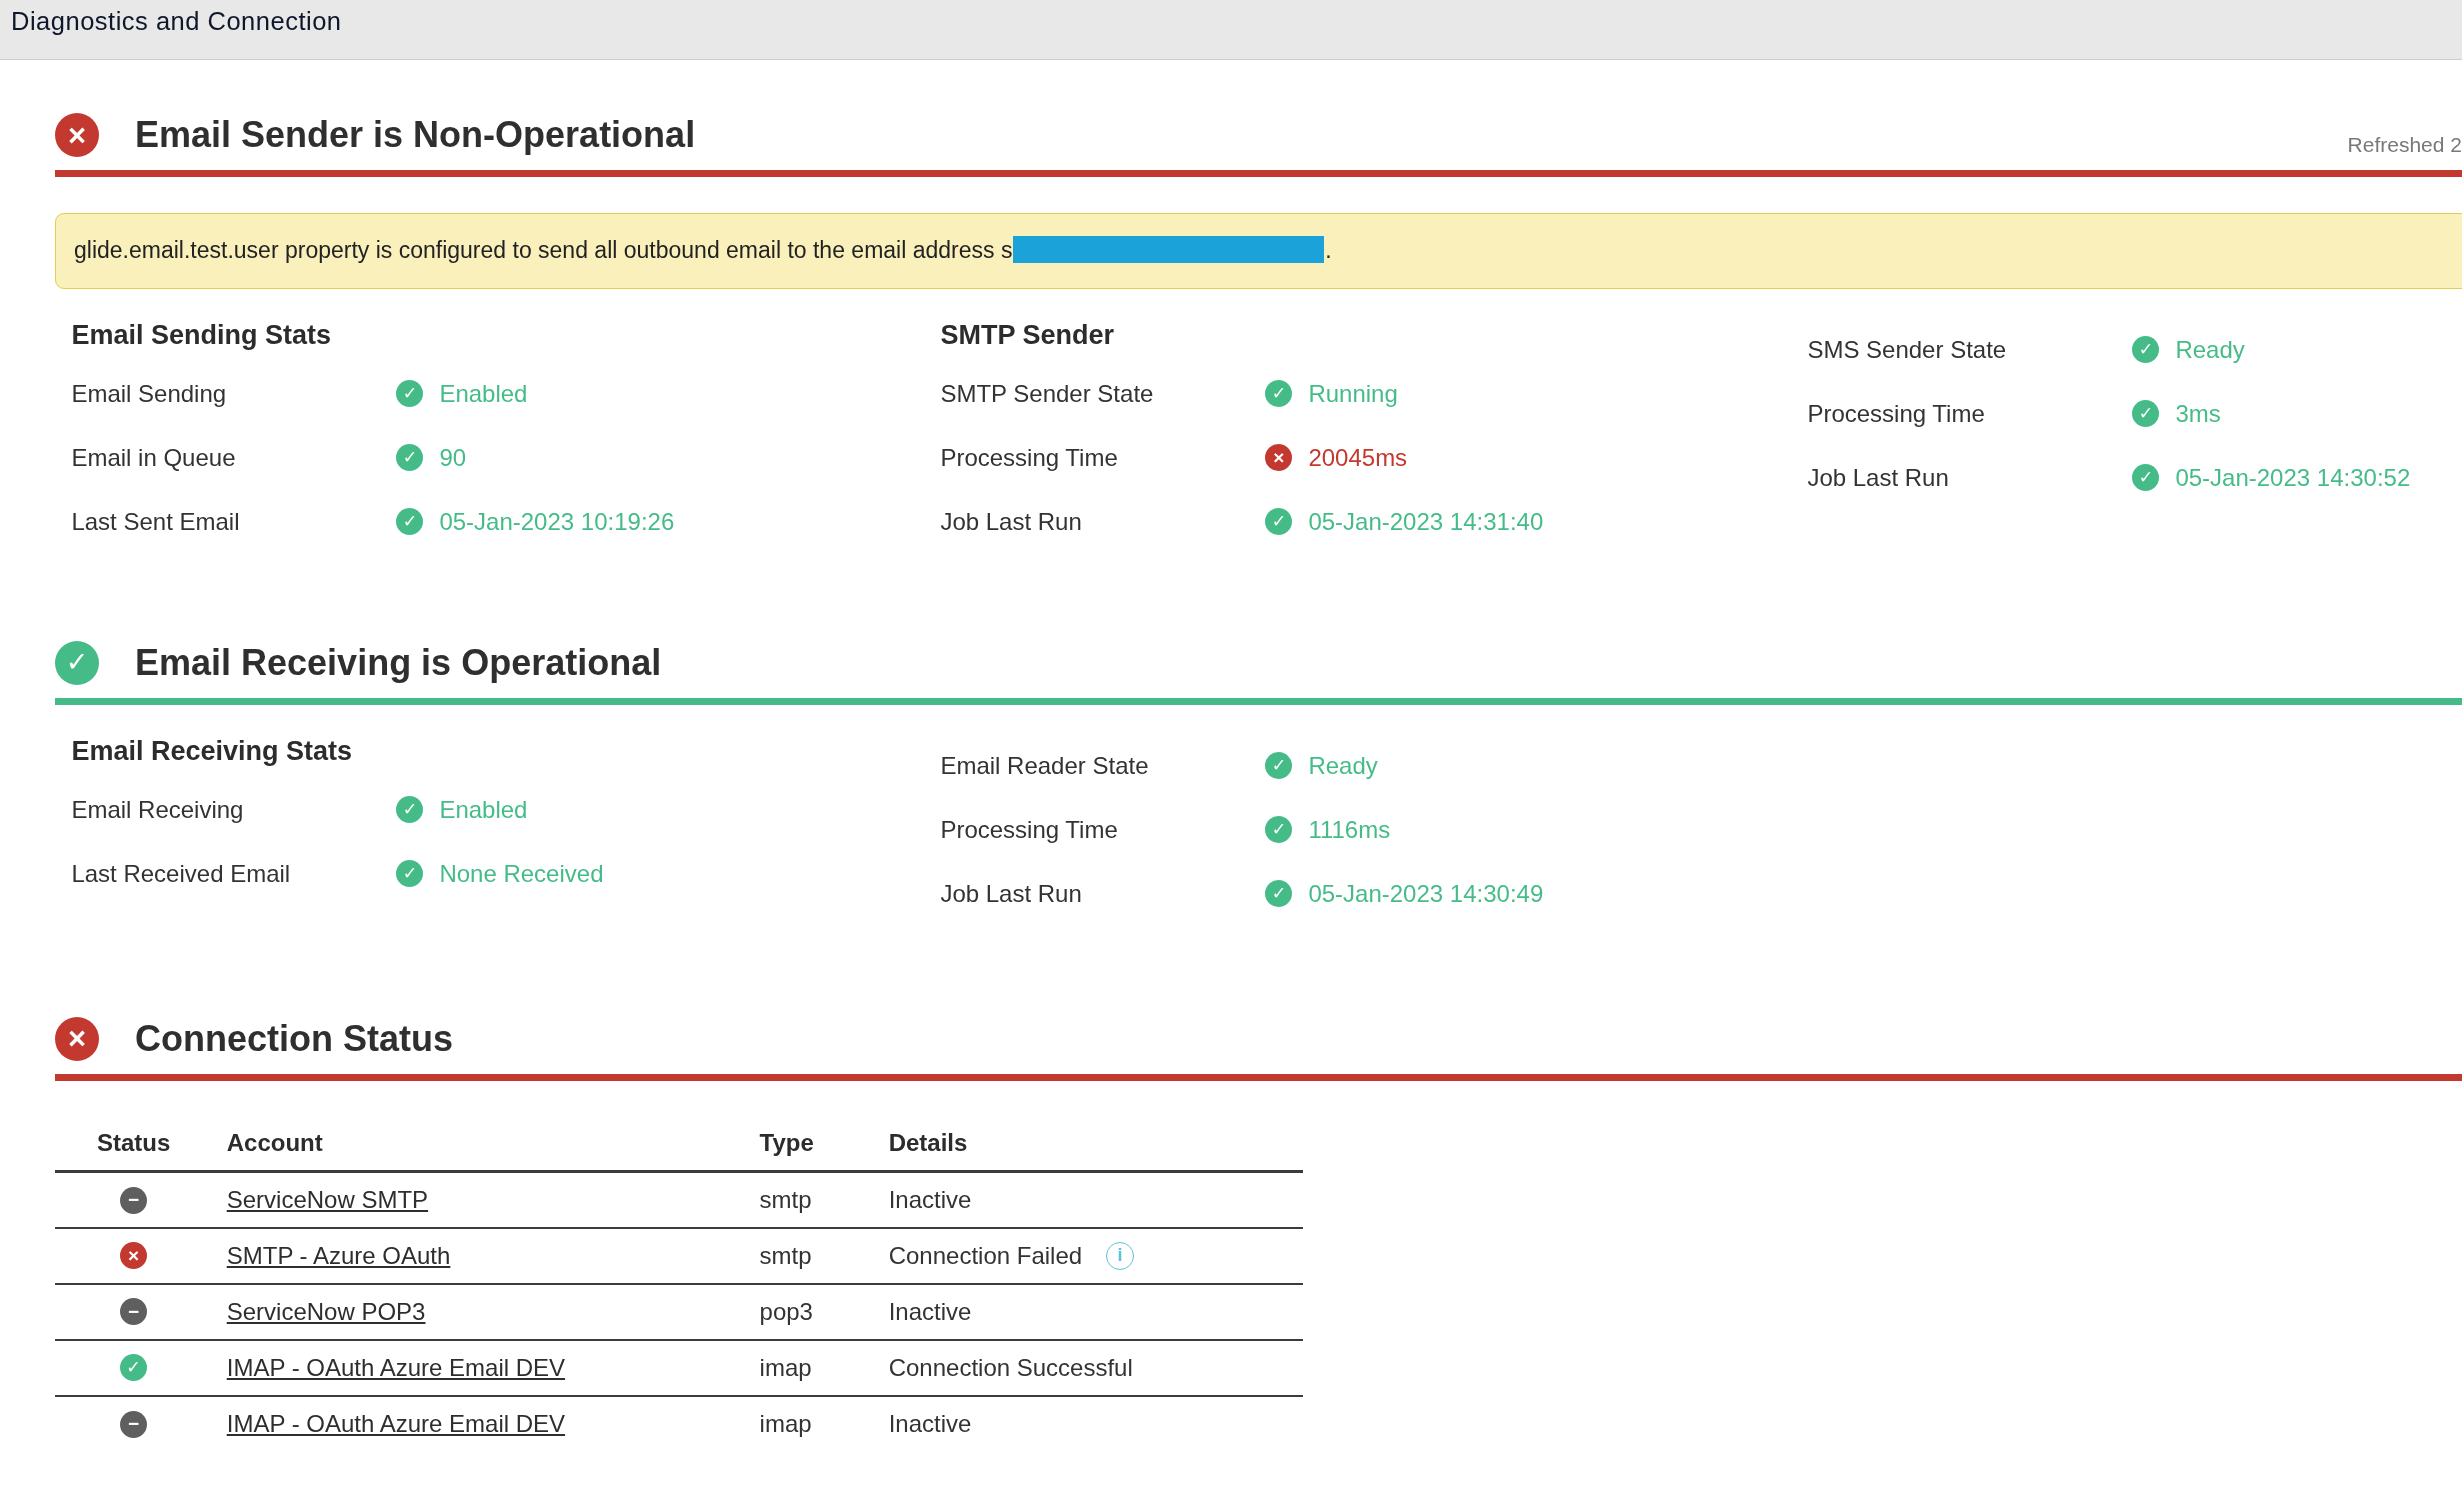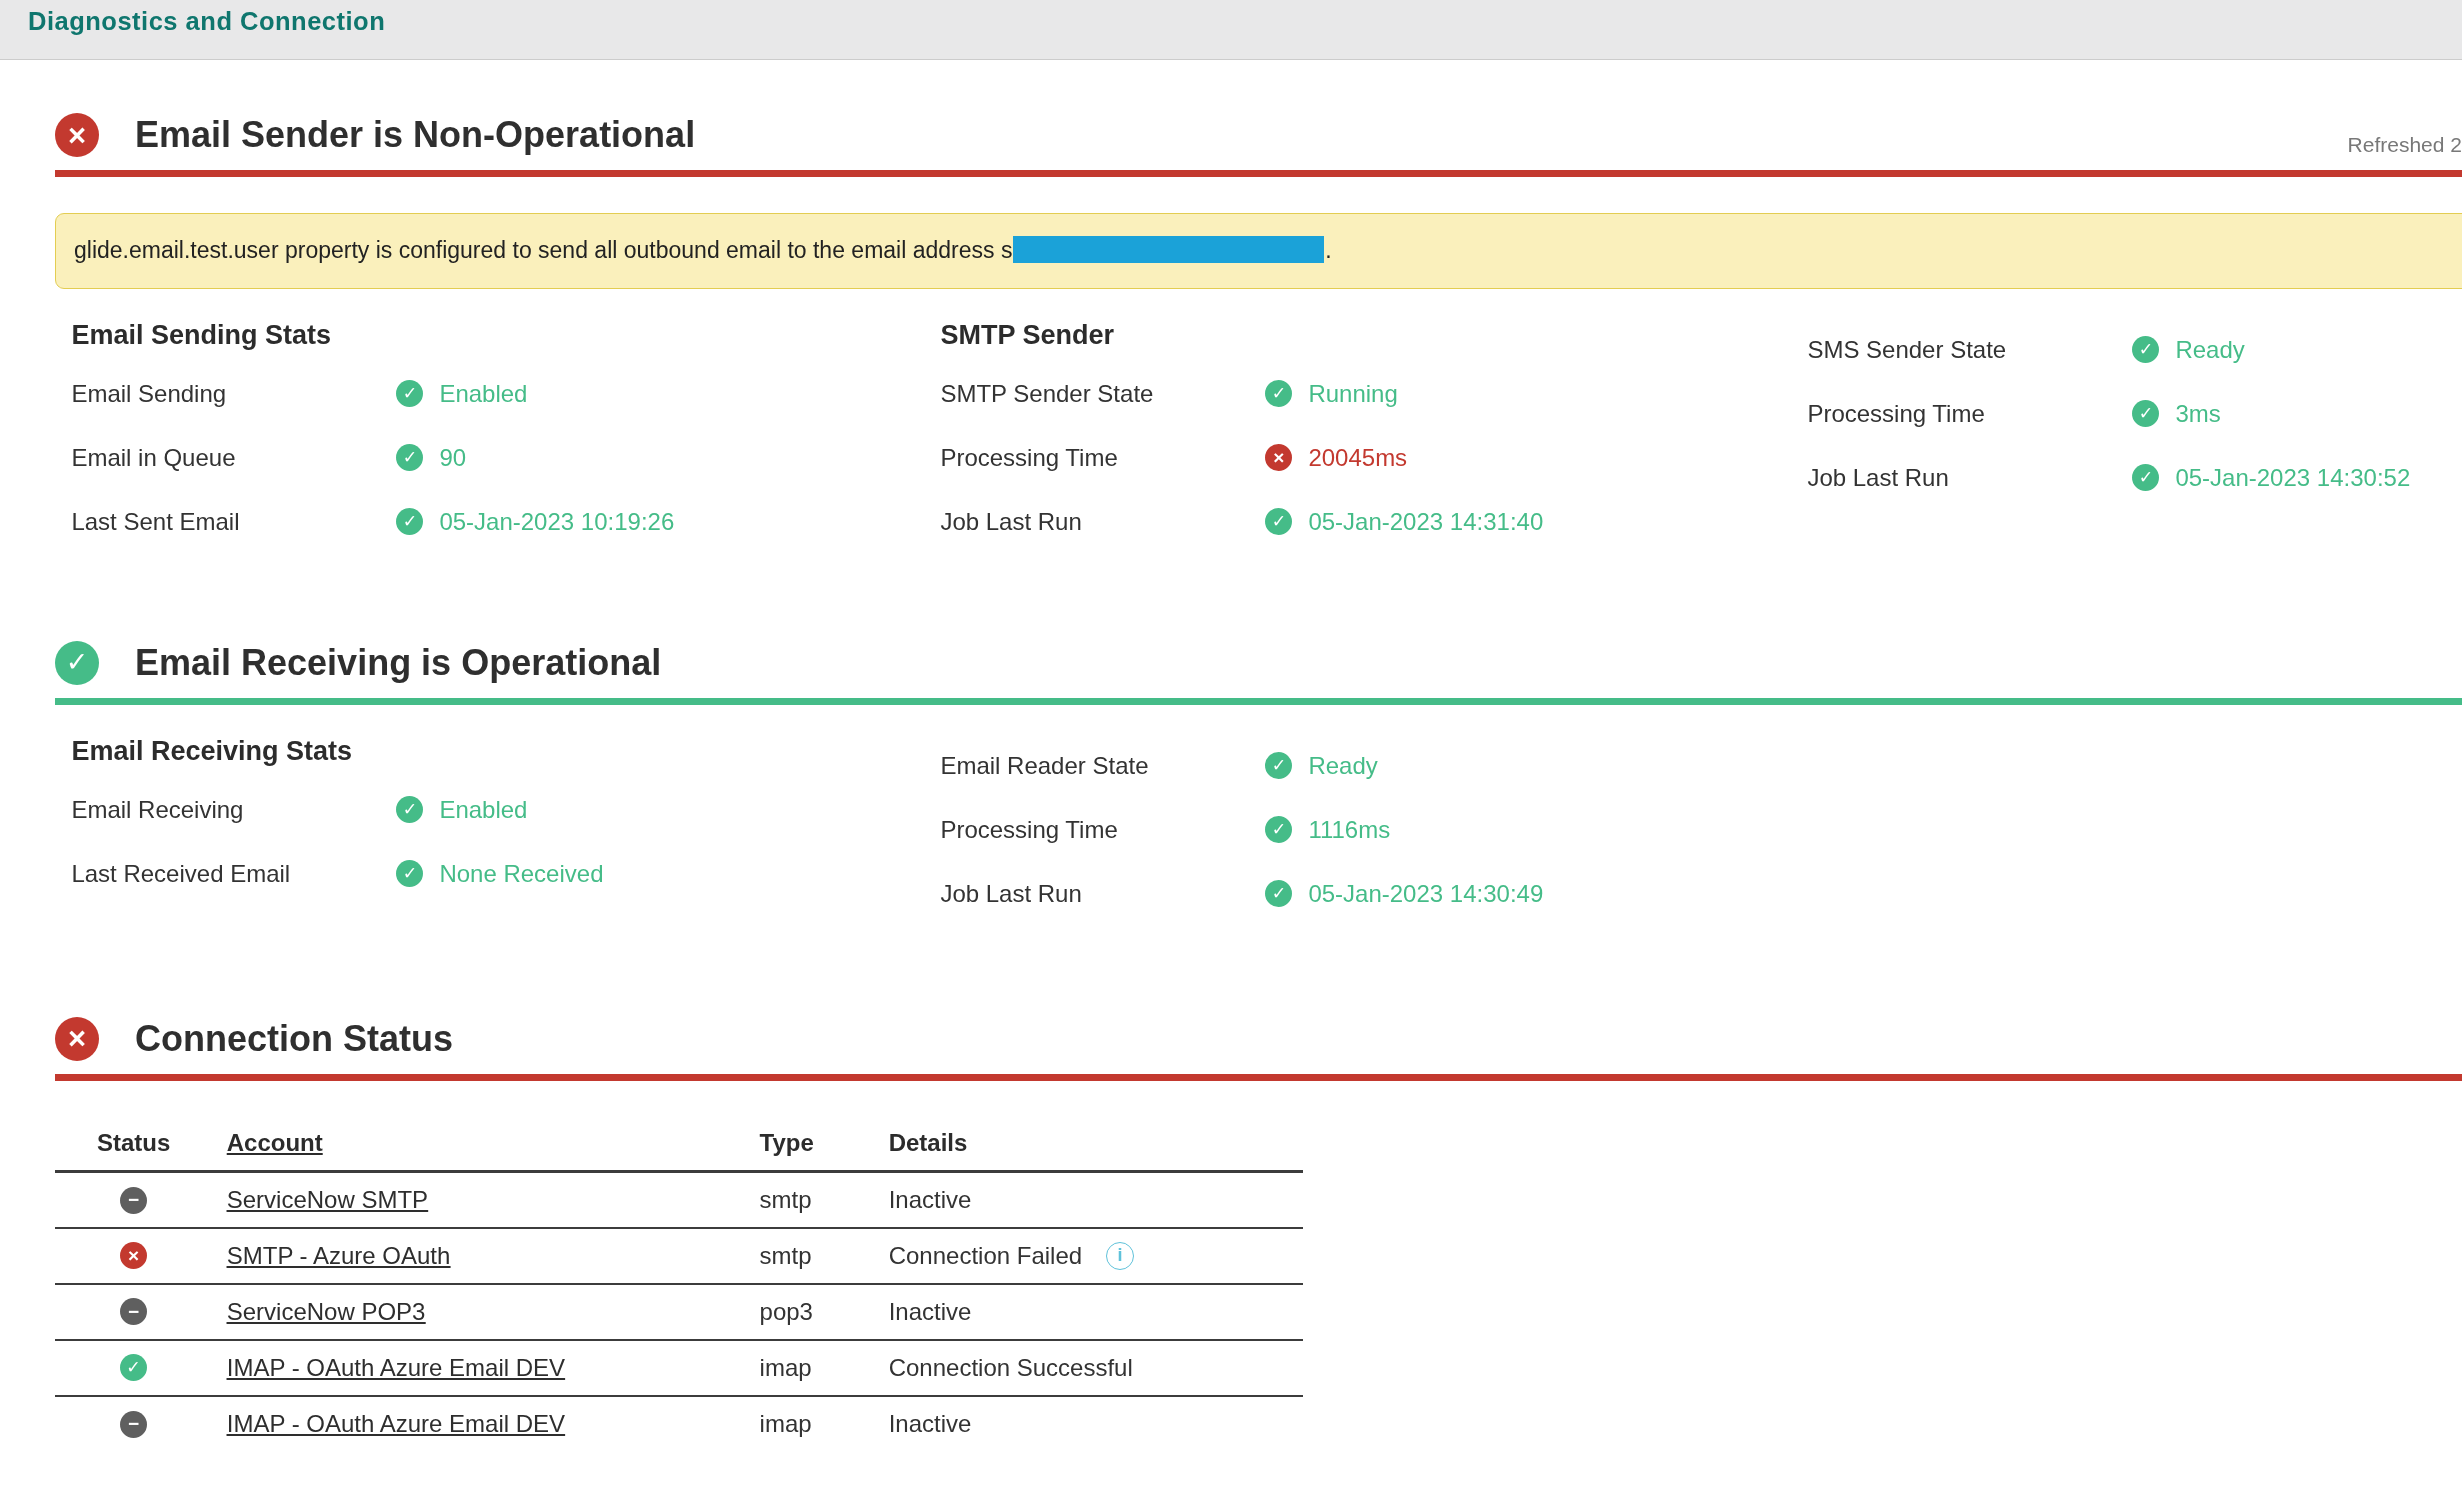--- a/index.html
+++ b/index.html
@@ -22,24 +22,23 @@
   }
   
   .topbar{
     height:60px;
     background:var(--topbar-bg);
     border-bottom:1.8px solid #cccccc;
     padding:7.3px 0 0 11px;
   }
   .topbar-title{
     font-size:25.5px;
-    font-weight:bold;
+    font-weight:normal;
     letter-spacing:0.5px;
-    color:#0f766e;
-    margin-left:17px;
+    color:#0f172a;
   }
   
   .content{
     padding:53px 0 0 55px;
   }
   .section-header{
     display:flex;
     align-items:center;
     height:44px;
     position:relative;
@@ -158,21 +157,21 @@
     padding:0;
   }
   table.conn td{
     height:56px;
     border-bottom:2.7px solid #3c3c3c;
     padding:0;
   }
   table.conn tr:last-child td{border-bottom:none;}
   .cell-status{text-align:center !important;}
   .cell-status .small-icon{margin:0 auto;}
-  .cell-account{padding-left:14.6px !important;text-decoration:underline;}
+  .cell-account{padding-left:14.6px !important;}
   .cell-account a{color:#2e2e2e;text-decoration:underline;cursor:pointer;}
   .details-wrap{display:flex;align-items:center;}
   .info-icon{
     width:28px;height:28px;
     border:1.8px solid var(--info-cyan);
     border-radius:50%;
     color:var(--info-cyan);
     font-size:18px;
     font-weight:600;
     display:inline-flex;

